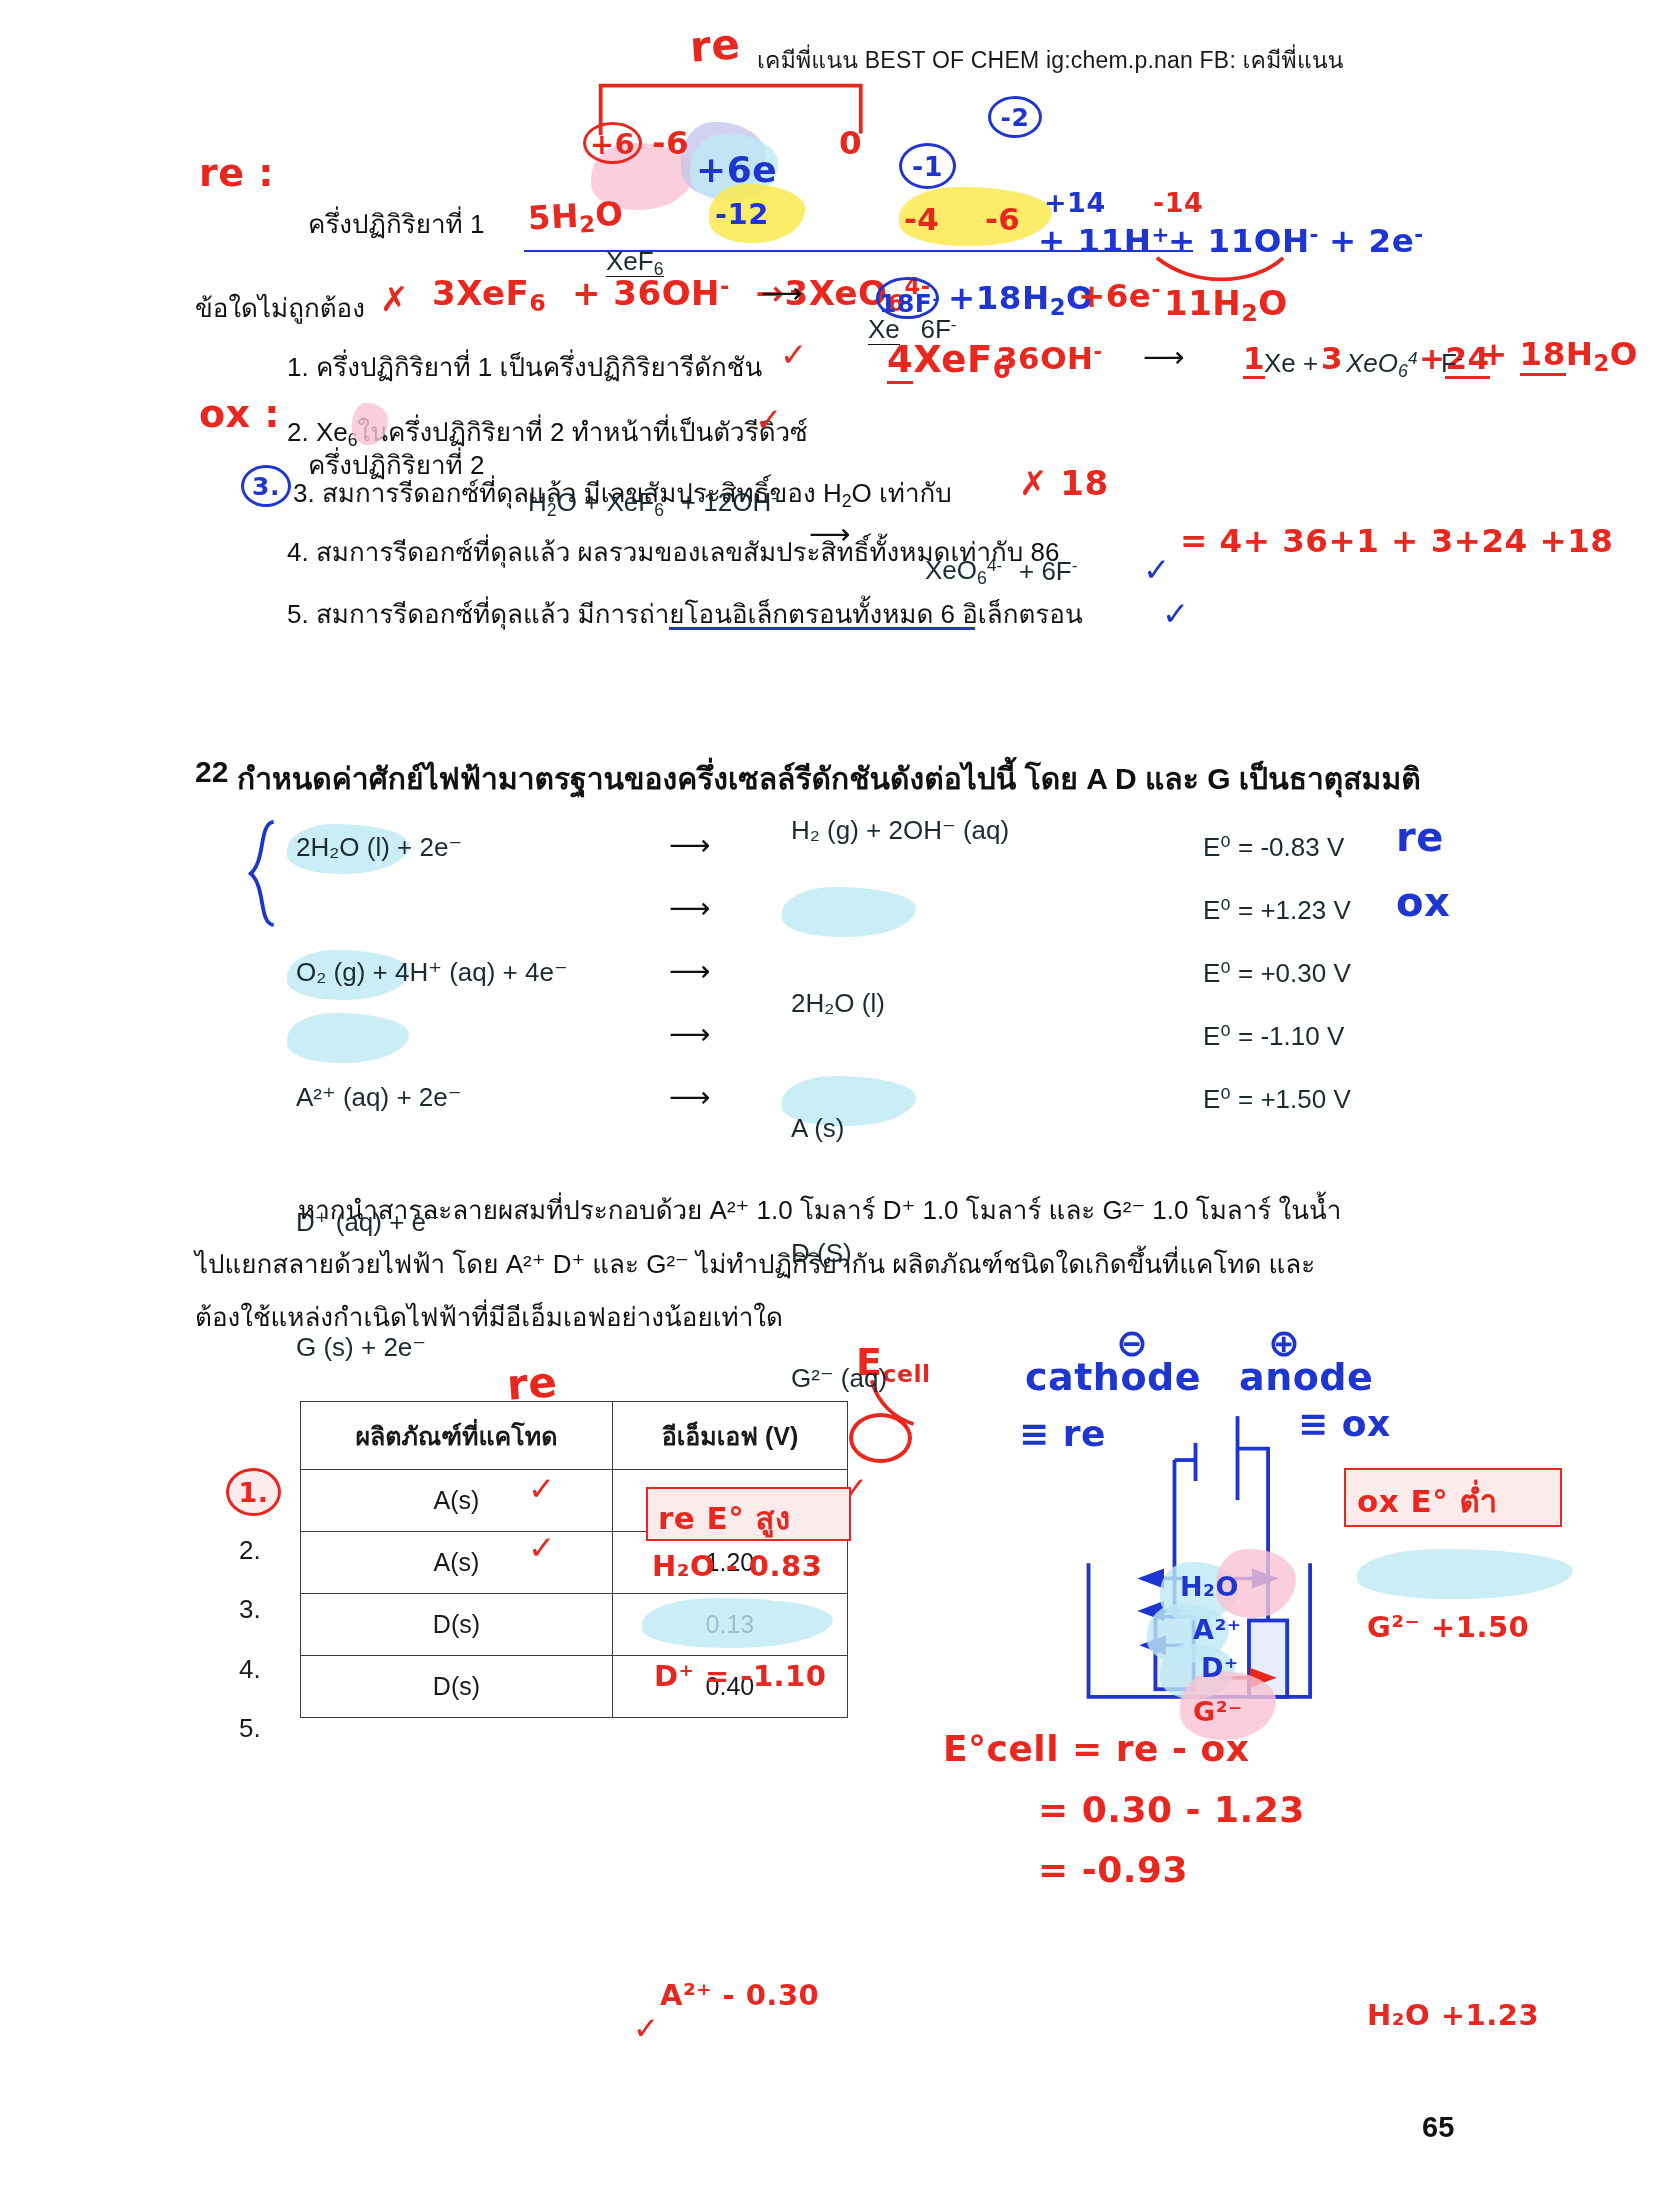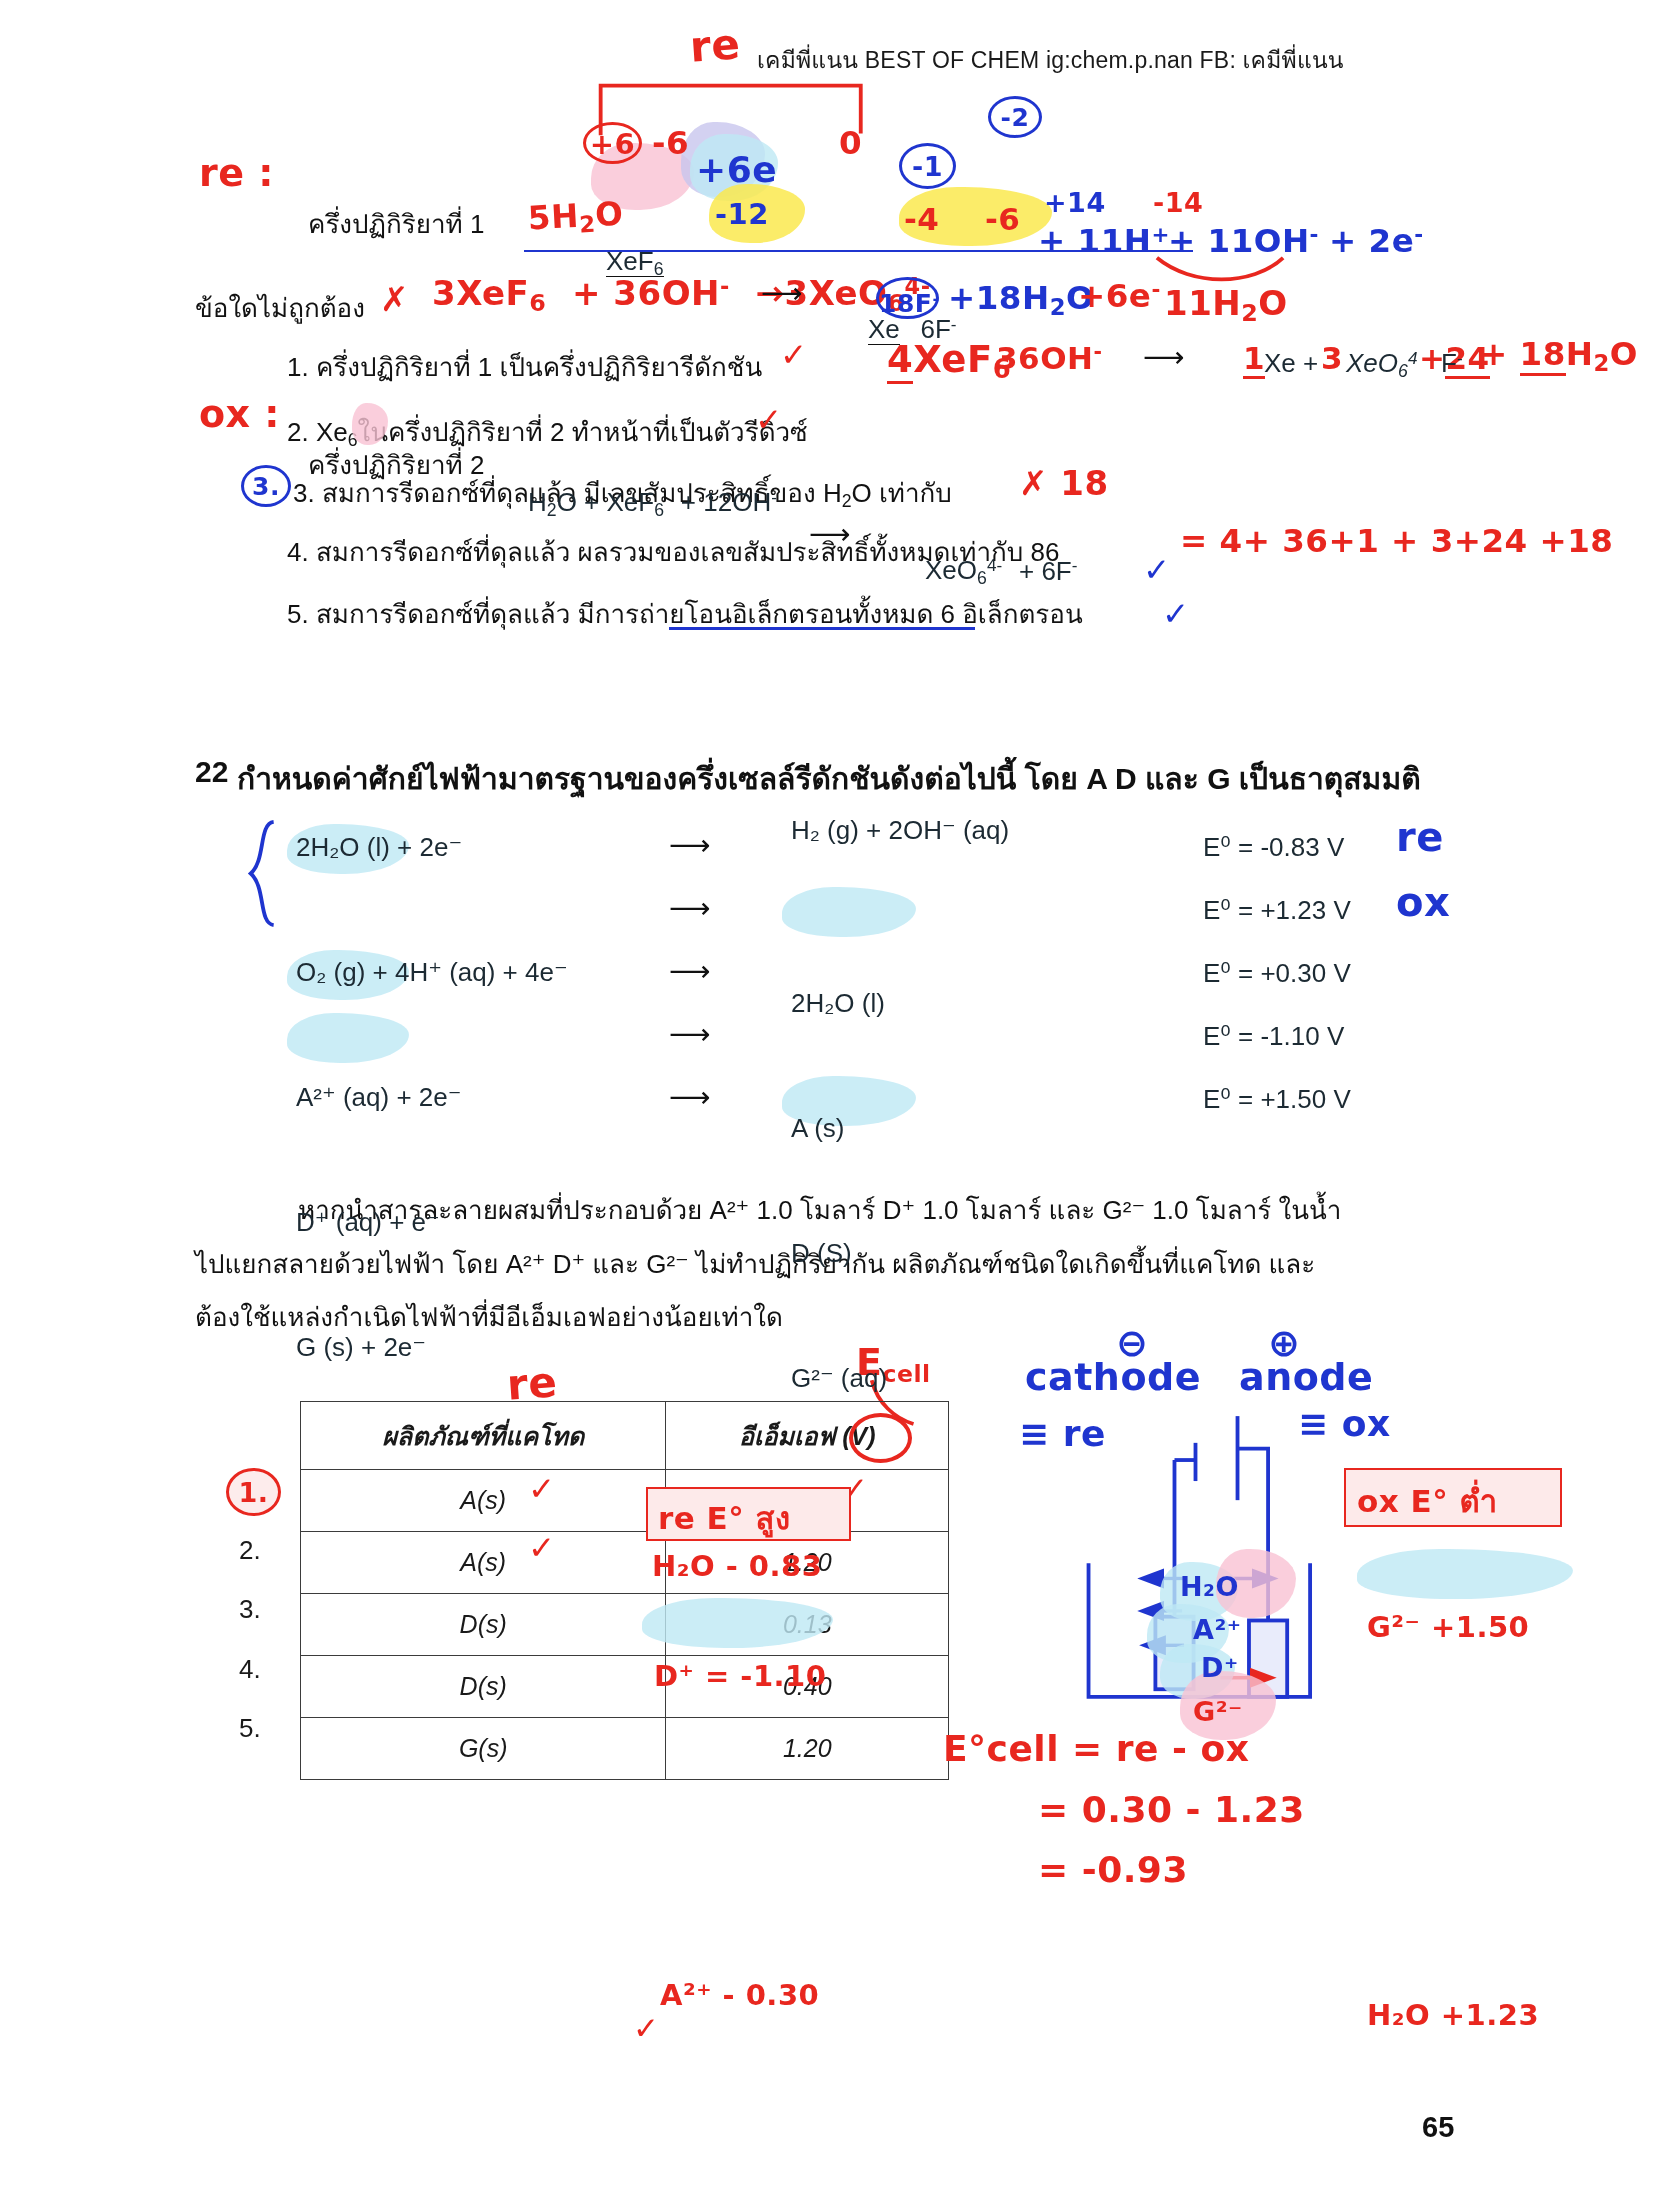--- a/index.html
+++ b/index.html
@@ -209,21 +209,21 @@
 <div class="abs body-text nowrap" style="left:298px; top:1189px;">หากนำสารละลายผสมที่ประกอบด้วย A²⁺ 1.0 โมลาร์ D⁺ 1.0 โมลาร์ และ G²⁻ 1.0 โมลาร์ ในน้ำ</div>
 <div class="abs body-text nowrap" style="left:195px; top:1243px;">ไปแยกสลายด้วยไฟฟ้า โดย A²⁺ D⁺ และ G²⁻ ไม่ทำปฏิกิริยากัน ผลิตภัณฑ์ชนิดใดเกิดขึ้นที่แคโทด และ</div>
 <div class="abs body-text nowrap" style="left:195px; top:1296px;">ต้องใช้แหล่งกำเนิดไฟฟ้าที่มีอีเอ็มเอฟอย่างน้อยเท่าใด</div>
 
 <div class="abs hw hw-red nowrap" style="left:507px; top:1359px; font-size:42px; transform:rotate(-4deg);">re</div>
 <div class="abs hw hw-red nowrap" style="left:856px; top:1340px; font-size:38px;"><span>E</span><span style="font-size:.62em;vertical-align:-.3em;">cell</span></div>
 <svg class="abs" style="left:866px; top:1378px;" width="57" height="52" viewBox="0 0 60 54">
   <path d="M6,2 C12,26 30,42 50,48" fill="none" stroke="#e8271f" stroke-width="4"></path>
 </svg>
 
-<table class="abs atable" style="left:300px; top:1401px; width:649px;font-style:italic;">
+<table class="abs atable" style="left:300px; top:1401px; width:548px;">
   <thead>
     <tr>
       <th style="width:354px; height:65px;">ผลิตภัณฑ์ที่แคโทด</th>
       <th style="width:273px;">อีเอ็มเอฟ (V)</th>
     </tr>
   </thead>
   <tbody id="answer-rows">
       <tr>
         <td style="height: 59px;">A(s)</td>
         <td>0.93</td>
@@ -233,24 +233,20 @@
         <td>1.20</td>
       </tr>
       <tr>
         <td style="height: 59px;">D(s)</td>
         <td>0.13</td>
       </tr>
       <tr>
         <td style="height: 59px;">D(s)</td>
         <td>0.40</td>
       </tr>
-      <tr>
-        <td style="height: 59px;">G(s)</td>
-        <td>1.20</td>
-      </tr>
     </tbody>
 </table>
 
 <div class="abs circ" style="left:849px; top:1413px; width:63px; height:50px; border-width:4.8px;"></div>
 
 <div id="row-numbers">
     <div class="abs circ hw hw-red" style="left: 226px; top: 1468px; width: 55px; height: 48px; font-size: 27px; line-height: 44px; background: rgb(253, 236, 236);">1.</div>
     <div class="abs hw hw-red nowrap" style="left: 528px; top: 1470px; font-size: 32.5px;">✓</div>
     <div class="abs hw hw-red nowrap" style="left: 841px; top: 1470px; font-size: 32.5px;">✓</div>
     <div class="abs nowrap" style="left: 239px; top: 1535px; font-size: 26px; color: rgb(26, 26, 26);">2.</div>

